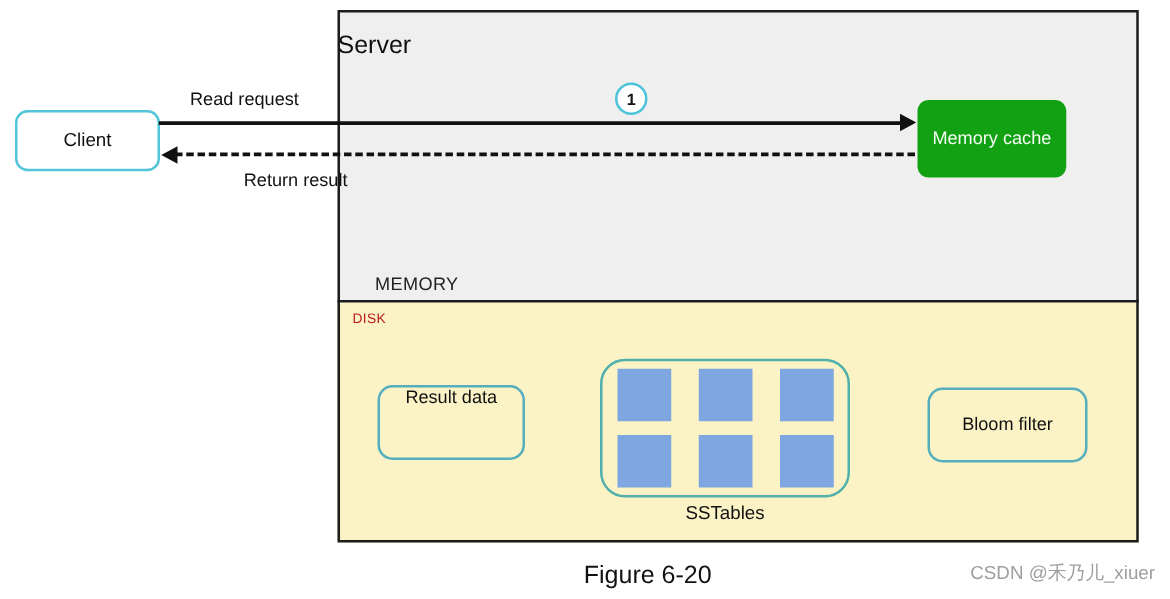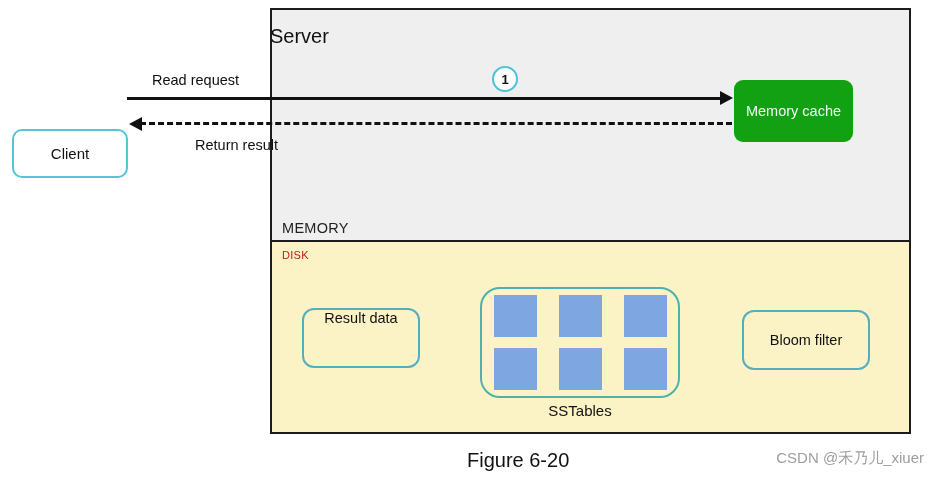--- a/index.html
+++ b/index.html
@@ -36,39 +36,38 @@
     position: absolute; left: 270px; top: 240px;
     width: 641px; height: 2px;
     background: var(--server-border, #1c1c1c);
     z-index: 4;
   }
   .server-title {
     position: absolute; left: 270px; top: 25px; width: 641px;
     text-align: left; font-size: 20px; color: #111;
   }
   .memory-label {
-    position: absolute; left: 282px; top: 220px;
+    position: absolute; left: 300px; top: 220px;
     font-size: 14.5px; letter-spacing: 0.3px; color: #222;
   }
   .disk-label {
     position: absolute; left: 282px; top: 249px;
     font-size: 11px; letter-spacing: 0.3px; color: #b91c1c;
   }
 
   
   .client-box {
     position: absolute; left: 12px; top: 88px;
     width: 116px; height: 49px;
     background: #ffffff;
     border: 2px solid var(--client-border, #52c5d8);
     border-radius: 10px;
     display: flex; align-items: center; justify-content: center;
     font-size: 15px; color: #111;
     z-index: 6;
-    margin-top: 41px;
   }
 
   
   .arrow-solid-line {
     position: absolute; left: 127px; top: 97px;
     width: 595px; height: 3px;
     background: var(--arrow-black, #111);
     z-index: 6;
   }
   .arrowhead-right {

